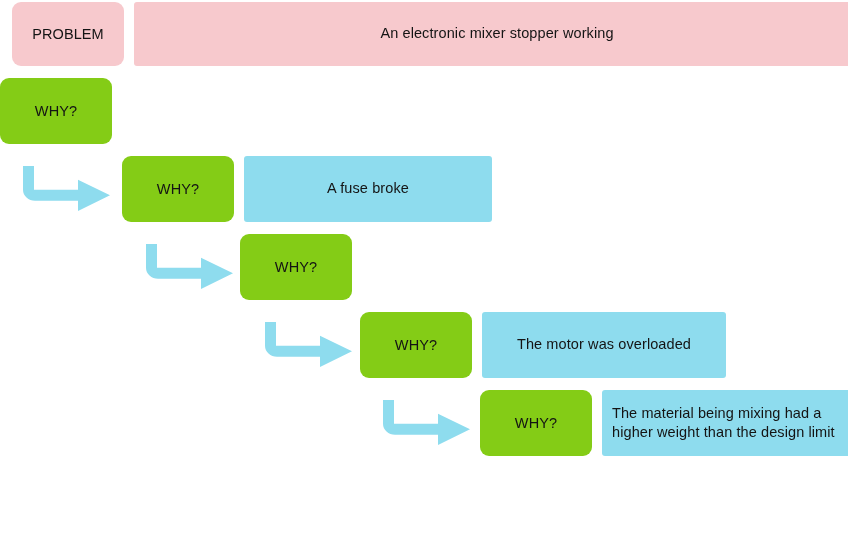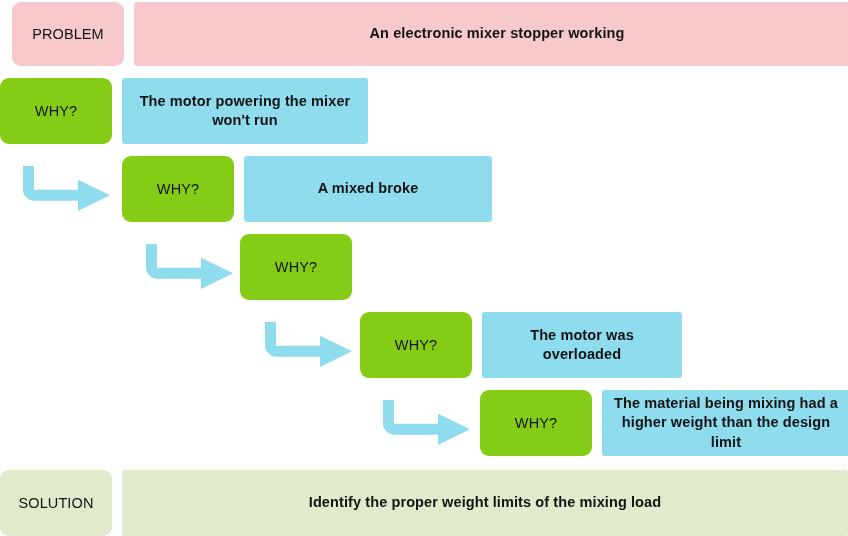--- a/index.html
+++ b/index.html
@@ -53,23 +53,22 @@
     background: #f7c9cd;
   }
   .solution-row .label-box,
   .solution-row .content-box {
     background: #dfebcb;
   }
   .box-text {
     font-size: 14.5px;
     color: #141414;
     line-height: 1.32;
-    text-align: center;
+    text-align: left;
     letter-spacing: 0.1px;
-    font-weight: bold;
   }
   .label-text {
     font-size: 14.5px;
     color: #141414;
     letter-spacing: 0.1px;
     white-space: nowrap;
   }
   .arrow {
     position: absolute;
     width: 92px;
@@ -92,37 +91,34 @@
     </div>
     <div class="content-box" style="width:726px;">
       <span class="box-text">An electronic mixer stopper working</span>
     </div>
   </div>
 
   <div class="row why-row" style="left:0px; top:78px;">
     <div class="label-box">
       <span class="label-text">WHY?</span>
     </div>
-    <div class="content-box" style="width:246px;">
-      <span class="box-text">The motor powering the mixer won't run</span>
-    </div>
   </div>
 
   <div class="arrow" style="left:20px; top:166px;">
     <svg viewBox="0 0 92 46" xmlns="http://www.w3.org/2000/svg">
       <path d="M3 0 H14 V28 a0 0 0 0 0 0 0 H58 V17 L90 34 L58 51 V40 H15 a12 12 0 0 1 -12 -12 Z" fill="#8edcee" transform="translate(0,-2) scale(1,0.92)"></path>
     </svg>
   </div>
 
   <div class="row why-row" style="left:122px; top:156px;">
     <div class="label-box">
       <span class="label-text">WHY?</span>
     </div>
     <div class="content-box" style="width:248px;">
-      <span class="box-text">A mixed broke</span>
+      <span class="box-text">A fuse broke</span>
     </div>
   </div>
 
   <div class="arrow" style="left:143px; top:244px;">
     <svg viewBox="0 0 92 46" xmlns="http://www.w3.org/2000/svg">
       <path d="M3 0 H14 V28 a0 0 0 0 0 0 0 H58 V17 L90 34 L58 51 V40 H15 a12 12 0 0 1 -12 -12 Z" fill="#8edcee" transform="translate(0,-2) scale(1,0.92)"></path>
     </svg>
   </div>
 
   <div class="row why-row" style="left:240px; top:234px;">
@@ -134,42 +130,34 @@
   <div class="arrow" style="left:262px; top:322px;">
     <svg viewBox="0 0 92 46" xmlns="http://www.w3.org/2000/svg">
       <path d="M3 0 H14 V28 a0 0 0 0 0 0 0 H58 V17 L90 34 L58 51 V40 H15 a12 12 0 0 1 -12 -12 Z" fill="#8edcee" transform="translate(0,-2) scale(1,0.92)"></path>
     </svg>
   </div>
 
   <div class="row why-row" style="left:360px; top:312px;">
     <div class="label-box">
       <span class="label-text">WHY?</span>
     </div>
-    <div class="content-box" style="width:200px;">
+    <div class="content-box" style="width:244px;">
       <span class="box-text">The motor was overloaded</span>
     </div>
   </div>
 
   <div class="arrow" style="left:380px; top:400px;">
     <svg viewBox="0 0 92 46" xmlns="http://www.w3.org/2000/svg">
       <path d="M3 0 H14 V28 a0 0 0 0 0 0 0 H58 V17 L90 34 L58 51 V40 H15 a12 12 0 0 1 -12 -12 Z" fill="#8edcee" transform="translate(0,-2) scale(1,0.92)"></path>
     </svg>
   </div>
 
   <div class="row why-row" style="left:480px; top:390px;">
     <div class="label-box">
       <span class="label-text">WHY?</span>
     </div>
     <div class="content-box" style="width:248px;">
       <span class="box-text">The material being mixing had a higher weight than the design limit</span>
     </div>
   </div>
 
-  <div class="row solution-row" style="left:0px; top:470px; height:66px;">
-    <div class="label-box">
-      <span class="label-text">SOLUTION</span>
-    </div>
-    <div class="content-box" style="width:726px;">
-      <span class="box-text">Identify the proper weight limits of the mixing load</span>
-    </div>
-  </div>
 
 </div>
 
 </body></html>

